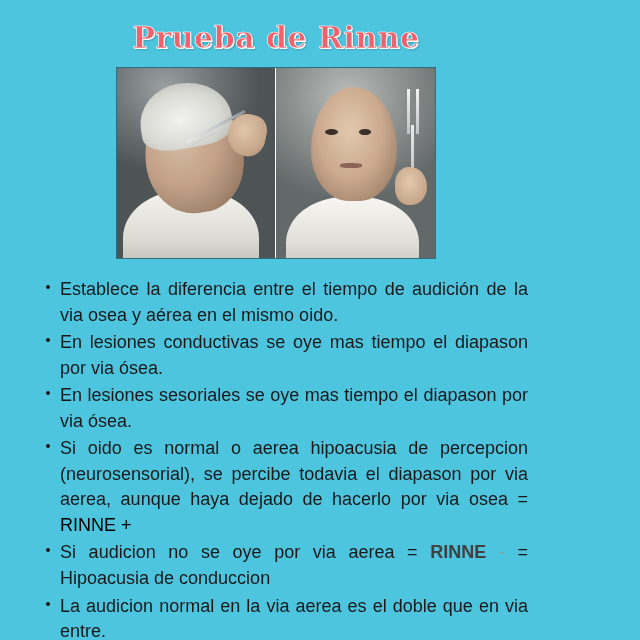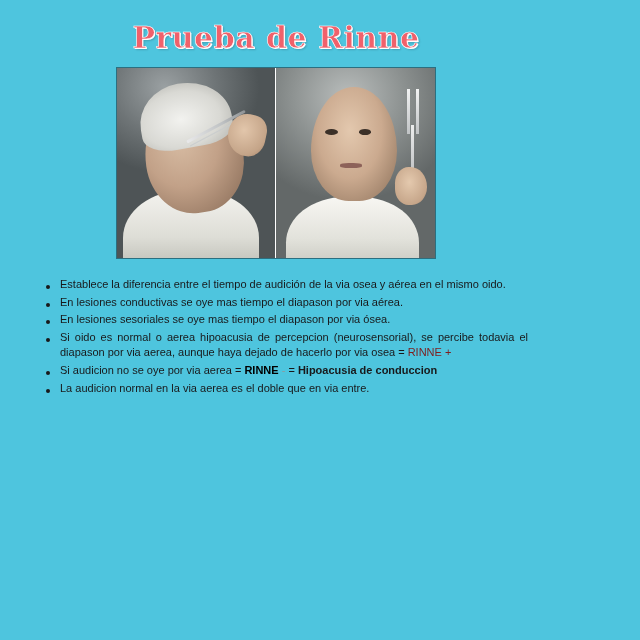--- a/index.html
+++ b/index.html
@@ -165,39 +165,39 @@
 
   
   ul.points {
     margin: 18px 24px 0 30px;
     padding: 0 0 0 16px;
     list-style: none;
   }
   ul.points > li {
     position: relative;
     color: #18191b;
-    font-size: 11px;
+    font-size: 18px;
     line-height: 1.42;
     margin-bottom: 2px;
     text-align: justify;
     padding-left: 14px;
   }
   ul.points > li::before {
     content: "";
     position: absolute;
     left: 0; top: 8px;
     width: 4px; height: 4px;
     border-radius: 50%;
     background: #18191b;
   }
   li.nojust { text-align: left; }
-  .rinne-pos { color: #7f1d1d; }
-  .rinne-neg { color: #000000; font-weight: bold; margin-top: 24px; }
+  .rinne-pos { color: #000000; }
+  .rinne-neg { color: #404040; font-weight: bold; margin-top: 24px; }
   .dash { color: #8e9b9e; }
-  .bold { font-weight: bold; }
+  .bold { font-weight: normal; }
 </style>
 </head>
 <body>
 
 <div class="slide">
 
   <div class="title">Prueba de Rinne</div>
 
   <div class="photo-wrap">
     <div class="photo left">
@@ -221,21 +221,21 @@
       <div class="fork-r-p2"></div>
       <div class="hand-r"></div>
     </div>
   </div>
 
   <ul class="points">
     <li>
       <span>Establece la diferencia entre el tiempo de audición de la via osea y aérea en el mismo oido.</span>
     </li>
     <li>
-      <span>En lesiones conductivas se oye mas tiempo el diapason por via aérea.</span>
+      <span>En lesiones conductivas se oye mas tiempo el diapason por via ósea.</span>
     </li>
     <li class="nojust">
       <span>En lesiones sesoriales se oye mas tiempo el diapason por via ósea.</span>
     </li>
     <li>
       <span>Si oido es normal o aerea hipoacusia de percepcion (neurosensorial), se percibe todavia el diapason por via aerea, aunque haya dejado de hacerlo por via osea = </span><span class="rinne-pos">RINNE +</span>
     </li>
     <li>
       <span>Si audicion no se oye por via aerea = </span><span class="rinne-neg">RINNE</span><span class="dash"> - </span><span>= </span><span class="bold">Hipoacusia de conduccion</span>
     </li>

